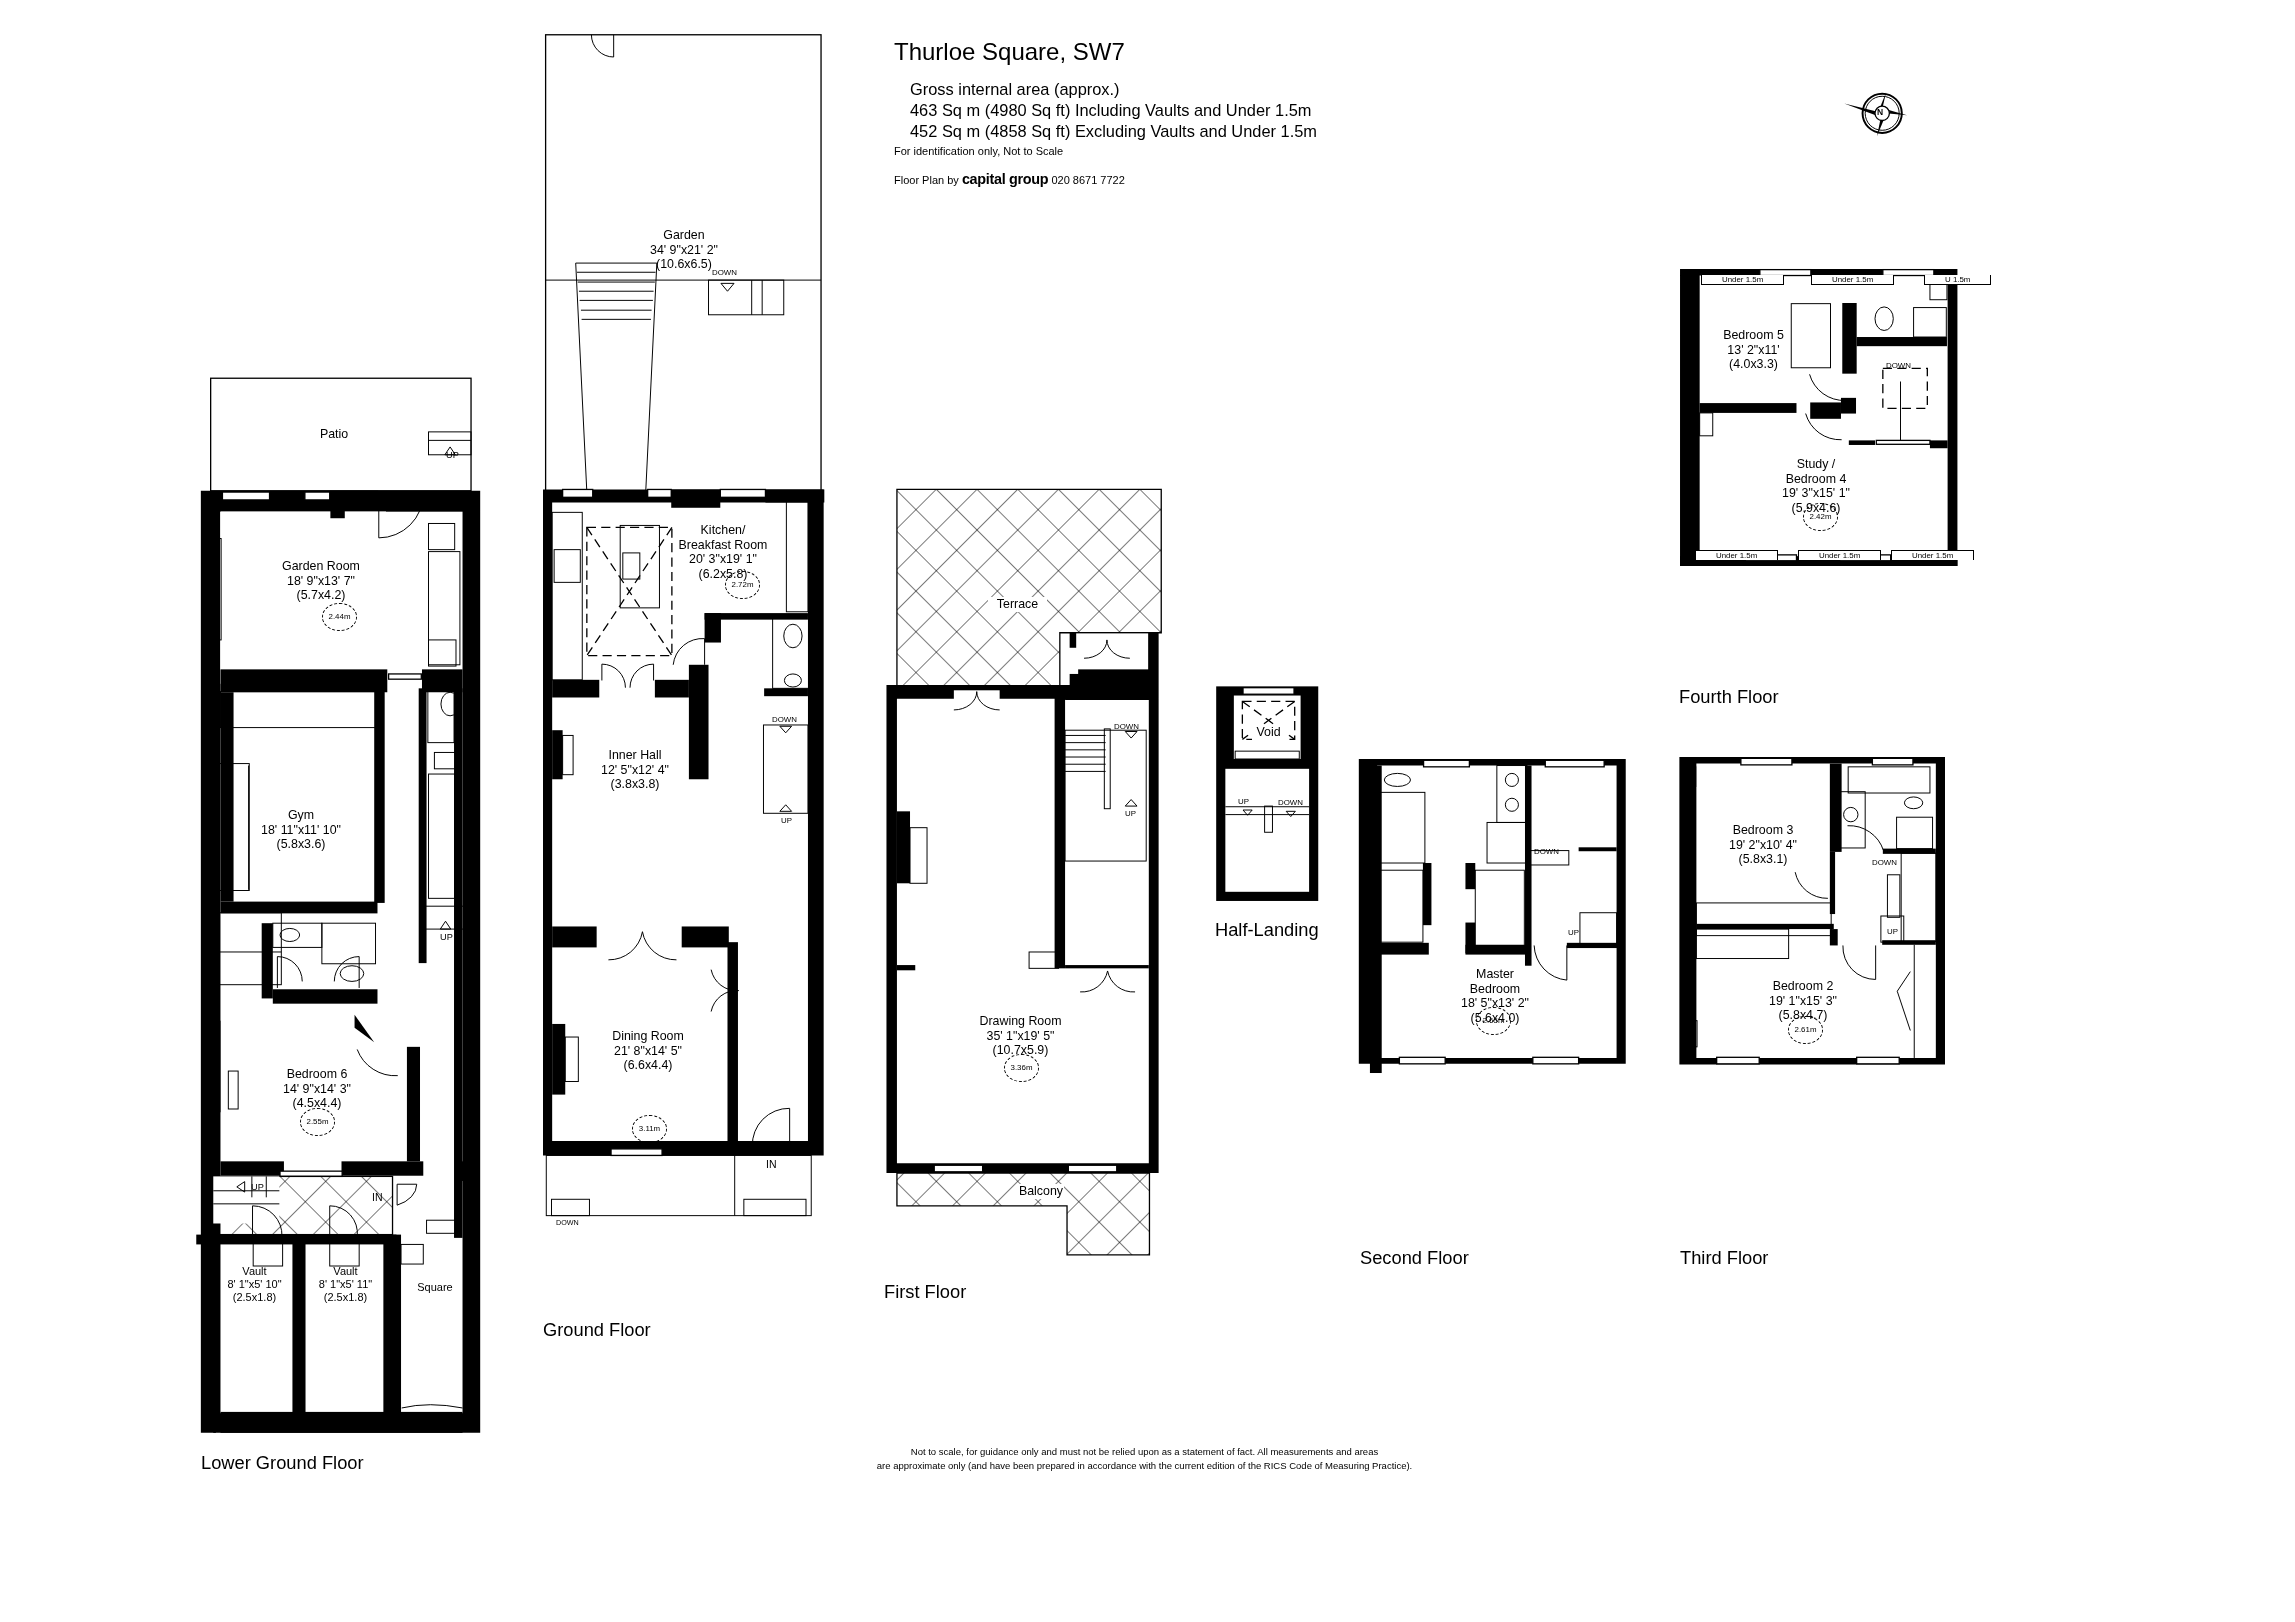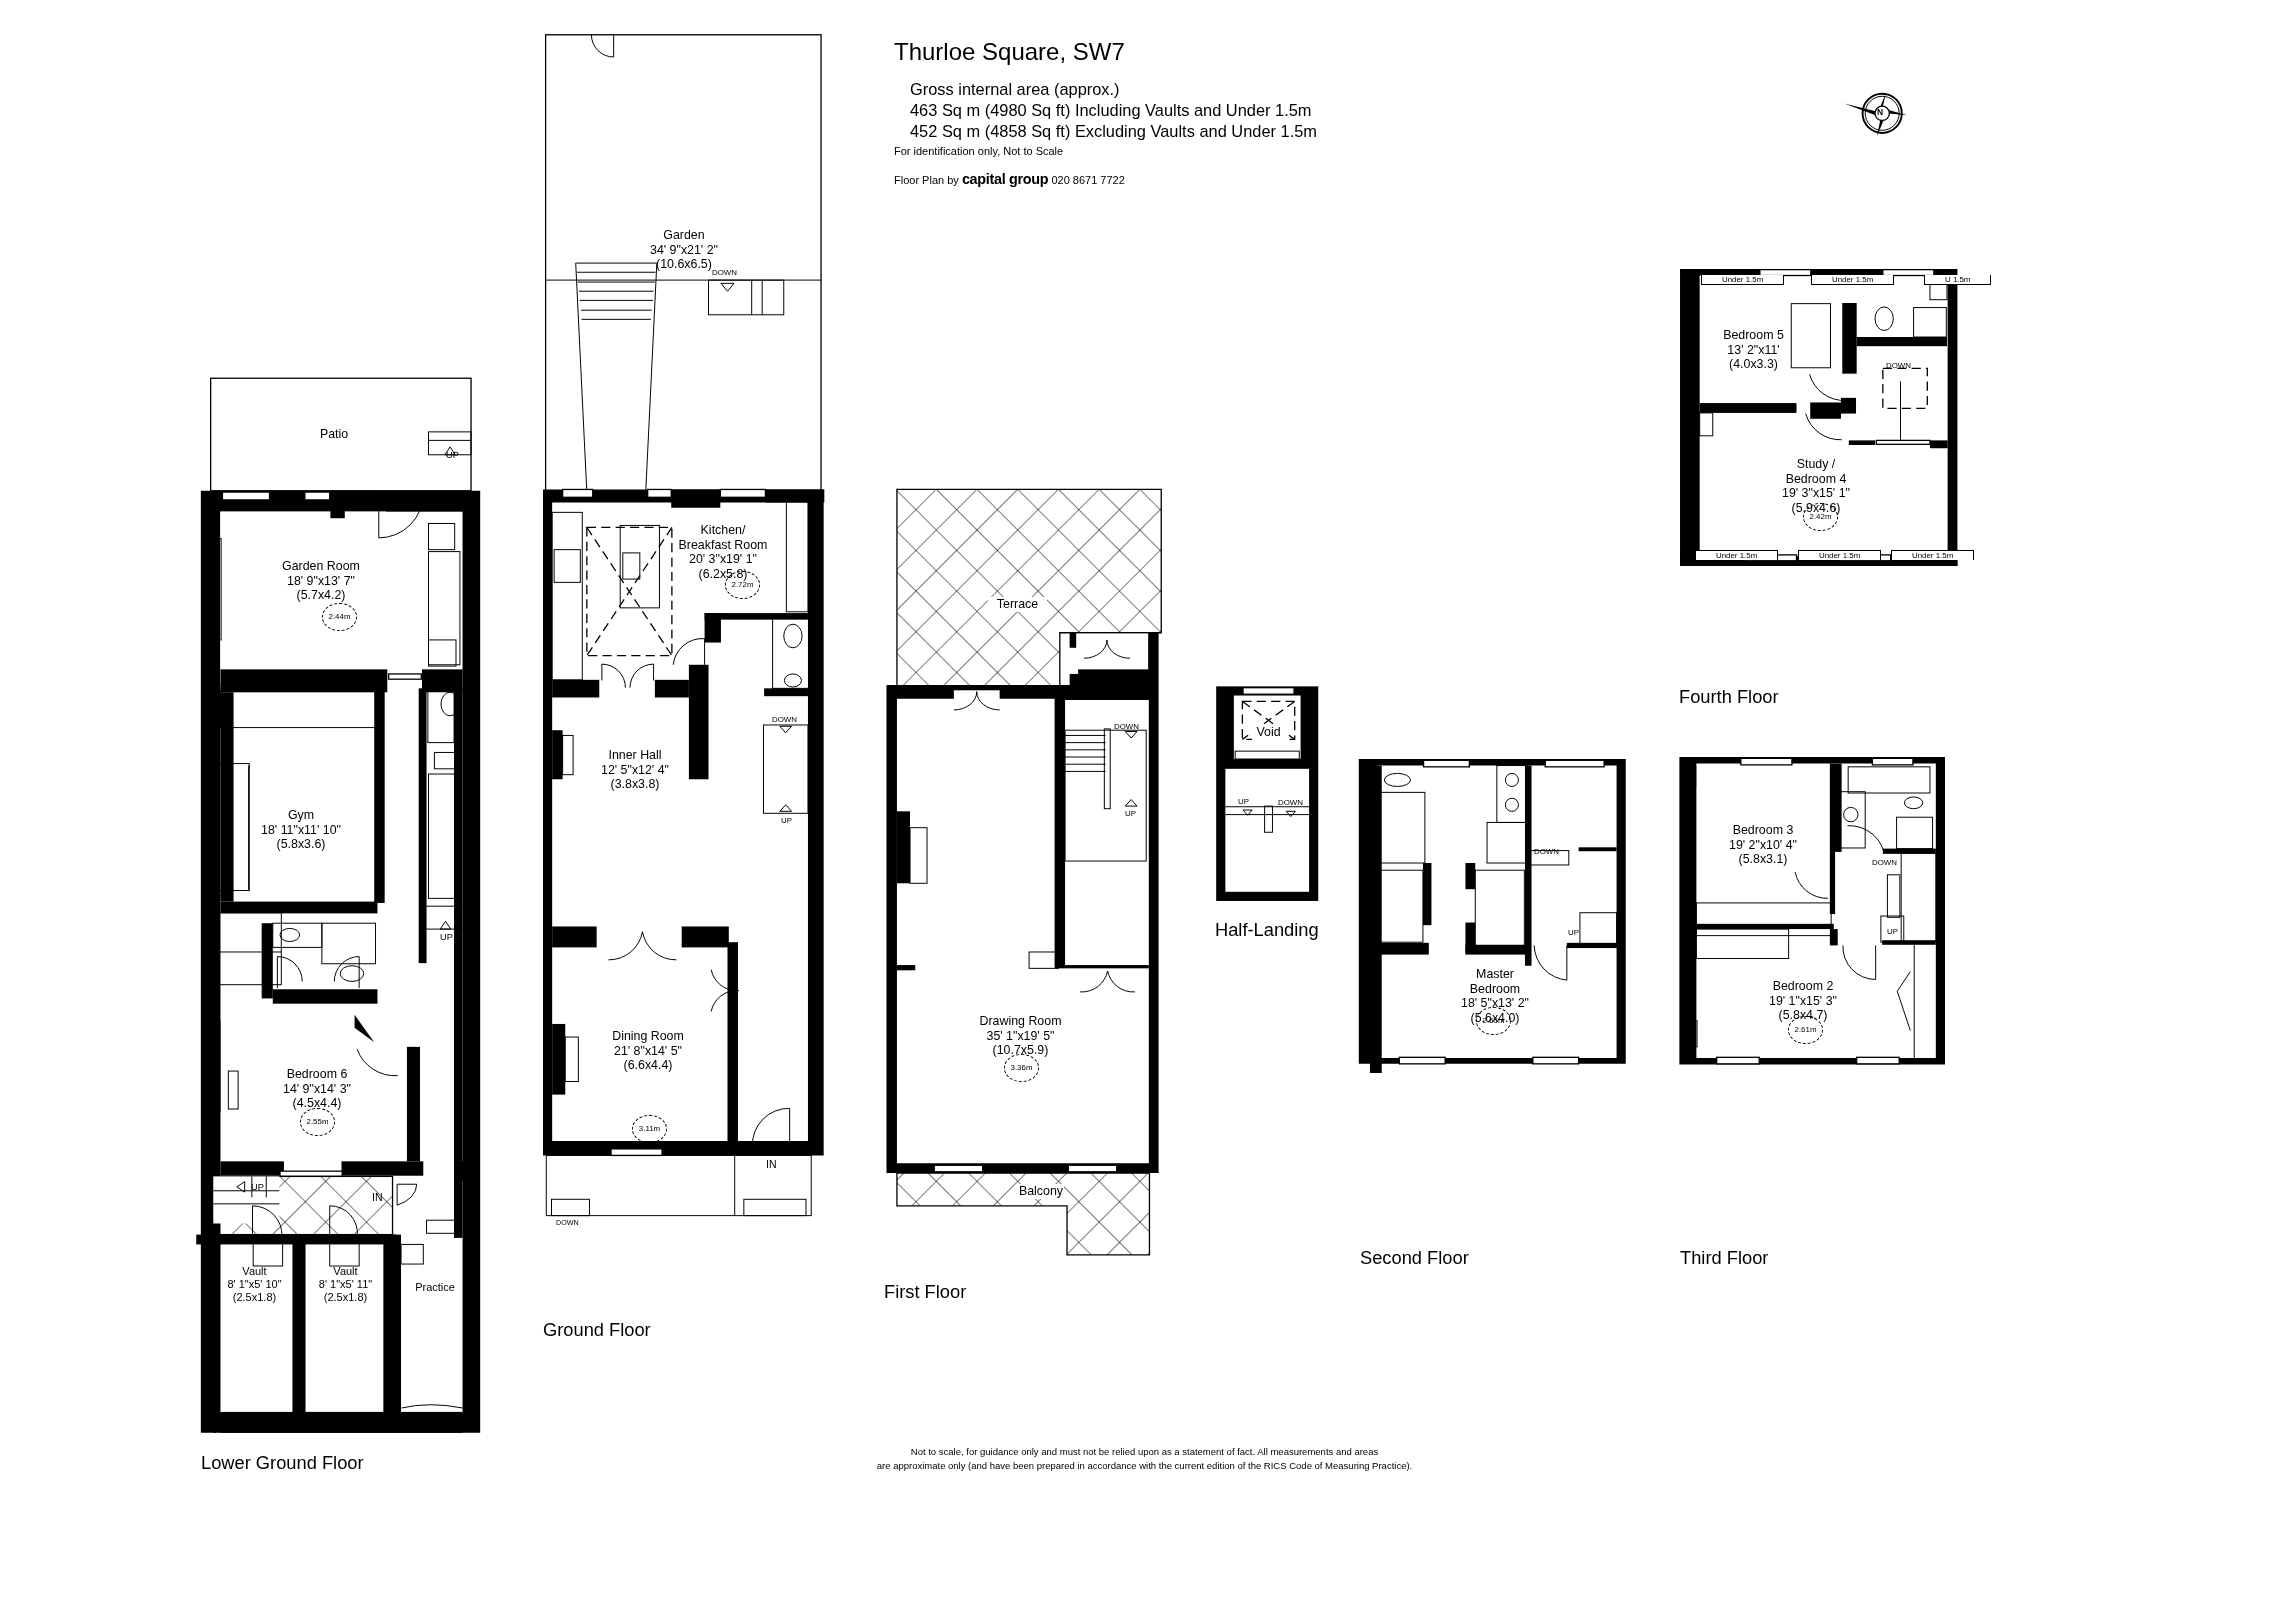--- a/index.html
+++ b/index.html
@@ -390,21 +390,21 @@
   <span>Vault</span>
   <span>8' 1"x5' 10"</span>
   <span>(2.5x1.8)</span>
 </div>
 <div class="lbl" style="left:306px;top:1265px;width:79px;font-size:11px;">
   <span>Vault</span>
   <span>8' 1"x5' 11"</span>
   <span>(2.5x1.8)</span>
 </div>
 <div class="lbl" style="left:409px;top:1281px;width:52px;font-size:11px;">
-    <span>Practice</span>
+    <span>Square</span>
   </div>
 <div class="floor-title" style="left:201px;top:1452px;">Lower Ground Floor</div>
 
 <div class="lbl" style="left:638px;top:228px;width:92px;">
   <span>Garden</span>
   <span>34' 9"x21' 2"</span>
   <span>(10.6x6.5)</span>
 </div>
 <div class="small" style="left:712px;top:268px;font-size:7.9px;">DOWN</div>
 <div class="lbl" style="left:674px;top:523px;width:98px;">

